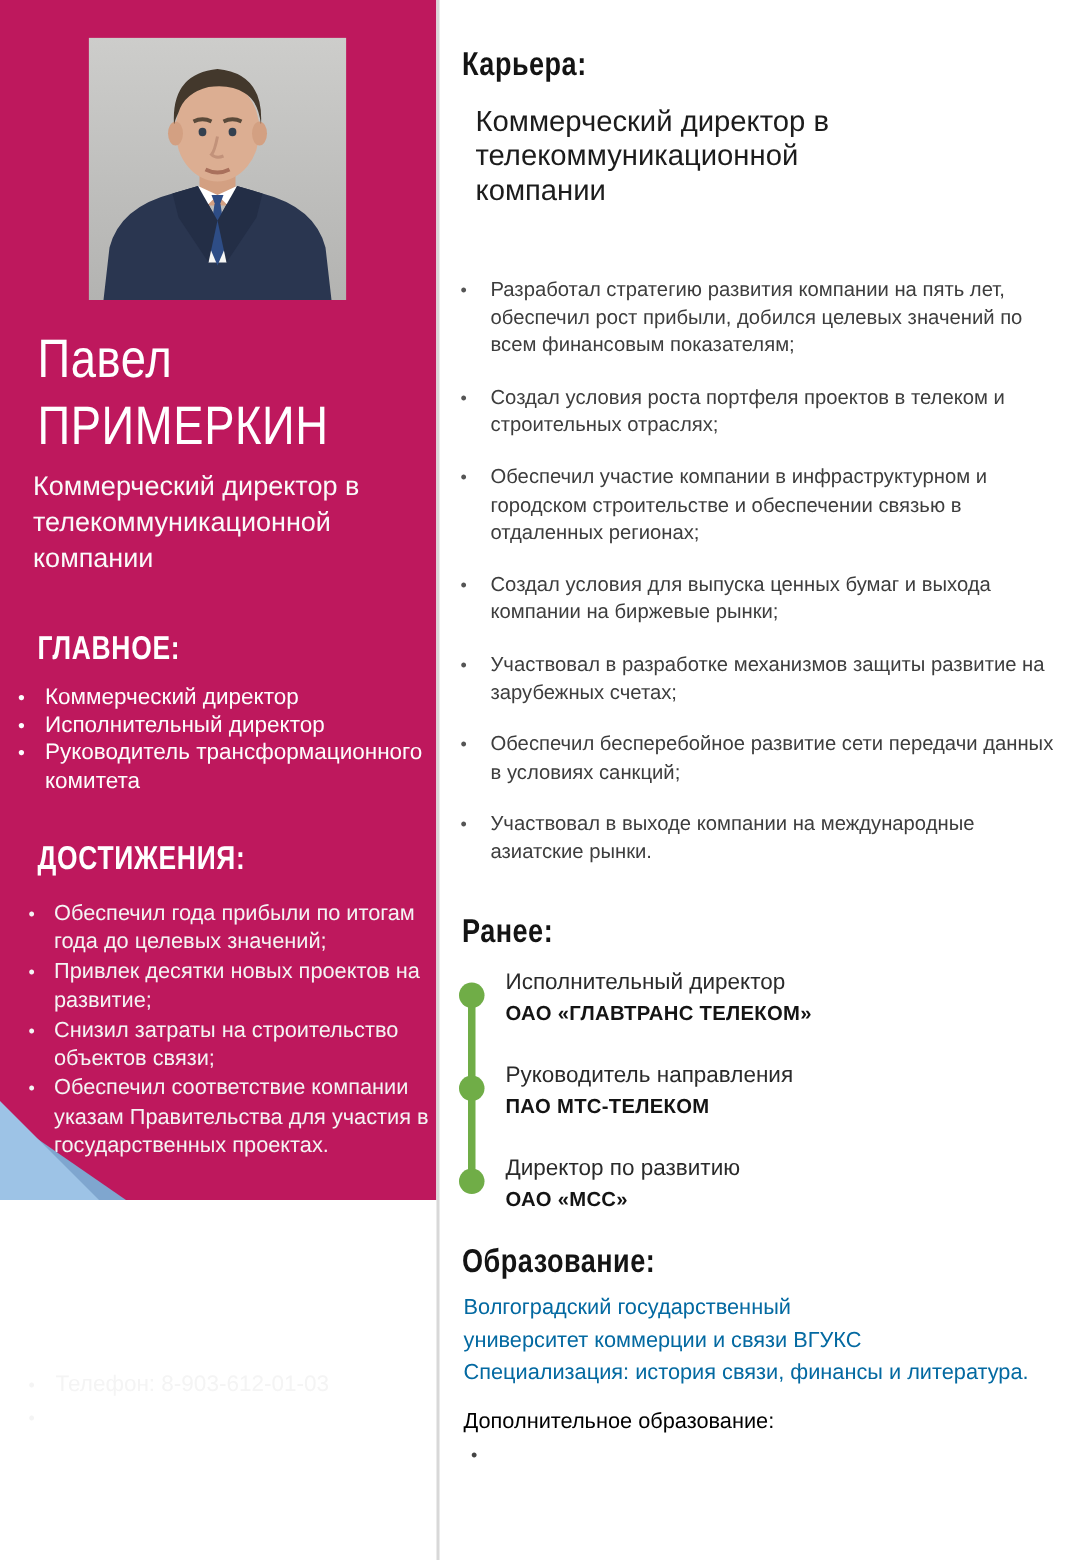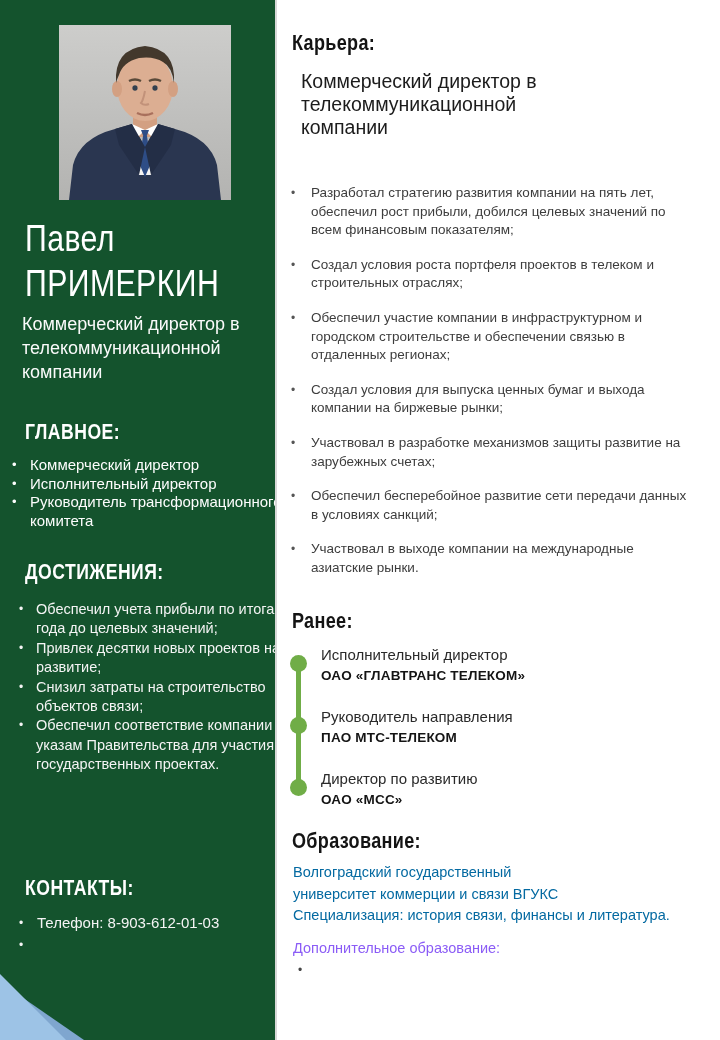--- a/index.html
+++ b/index.html
@@ -1,20 +1,20 @@
 <!DOCTYPE html>
 <html><head>
 <meta charset="utf-8">
 <style>
   html,body{margin:0;padding:0;background:#ffffff;}
   body{width:720px;height:1040px;font-family:"Liberation Sans",sans-serif;-webkit-font-smoothing:antialiased;}
   .page{position:relative;width:720px;height:1040px;background:#ffffff;overflow:hidden;}
 
   
-  .sidebar{position:absolute;left:0;top:0;width:291px;height:1040px;background:#14532d;color:#f5f5f5;}
+  .sidebar{position:absolute;left:0;top:0;width:291px;height:800px;background:#be185d;color:#f5f5f5;}
   .photo{position:absolute;left:59px;top:25px;width:172px;height:175px;overflow:hidden;}
   .photo svg{display:block;}
   .name{position:absolute;left:25px;top:216px;width:250px;font-size:36px;line-height:45px;font-weight:400;color:#ffffff;transform:scaleX(0.84);transform-origin:left top;letter-spacing:0.5px;}
   .side-sub{position:absolute;left:22px;top:312px;width:240px;font-size:18px;line-height:24px;color:#fafafa;}
   .s-hdr{position:absolute;color:#ffffff;font-weight:700;font-size:22px;line-height:24px;transform:scaleX(0.8);transform-origin:left top;letter-spacing:0.6px;white-space:nowrap;}
   .hdr-main{left:25px;top:420px;}
   .hdr-ach{left:25px;top:560px;}
   .hdr-cont{left:25px;top:876px;}
 
   ul{list-style:none;margin:0;padding:0;}
@@ -32,42 +32,42 @@
   .ach-list .marker{left:19px;font-size:12px;}
 
   .cont-list{position:absolute;left:0;top:912px;width:285px;font-size:15px;line-height:22px;color:#f4f4f4;}
   .cont-list li{padding-left:37px;}
   .cont-list .marker{left:19px;font-size:12px;}
   .cont-list a{color:#f4f4f4;}
 
   .corner{position:absolute;left:0;bottom:0;width:291px;height:70px;}
 
   
-  .content{position:absolute;left:275px;top:0;width:427px;height:1040px;background:#ffffff;border-left:2px solid #d8d8d8;}
+  .content{position:absolute;left:291px;top:0;width:427px;height:1040px;background:#ffffff;border-left:2px solid #d8d8d8;}
   .c-hdr{position:absolute;color:#141414;font-weight:800;font-size:22px;line-height:26px;transform:scaleX(0.82);transform-origin:left top;letter-spacing:0.4px;white-space:nowrap;}
   .hdr-career{left:15px;top:30px;}
   .hdr-earlier{left:15px;top:608px;}
   .hdr-edu{left:15px;top:828px;}
 
   .career-pos{position:absolute;left:24px;top:70px;width:262px;font-size:19.5px;line-height:23px;color:#1c1c1c;}
   .company-line{position:absolute;left:9px;top:159px;width:412px;font-size:13px;line-height:17px;color:#262626;letter-spacing:0.1px;}
 
   .career-list{position:absolute;left:8px;top:184px;width:402px;font-size:13.5px;line-height:18.6px;color:#3d3d3d;}
   .career-list li{padding-left:26px;margin-bottom:16px;}
   .career-list .marker{left:6px;font-size:12px;color:#555;}
 
   .timeline{position:absolute;left:0;top:645px;width:400px;}
   .timeline::before{content:'';position:absolute;left:19px;top:18px;width:5px;height:125px;background:#70AD47;border-radius:2px;}
   .timeline li{padding-left:44px;height:44px;margin-bottom:18px;}
   .dot{position:absolute;left:13px;top:10px;width:17px;height:17px;border-radius:50%;background:#70AD47;}
   .tl-title{display:block;font-size:15px;line-height:20px;color:#2a2a2a;}
   .tl-company{display:block;font-size:13.5px;line-height:18px;font-weight:700;color:#141414;letter-spacing:0.2px;margin-top:2px;}
 
   .edu-lines{position:absolute;left:16px;top:862px;width:404px;font-size:14.5px;line-height:21.5px;color:#0369a1;}
-  .edu-extra-title{position:absolute;left:16px;top:938px;width:404px;font-size:14.5px;line-height:21px;color:#8b5cf6;}
+  .edu-extra-title{position:absolute;left:16px;top:938px;width:404px;font-size:14.5px;line-height:21px;color:#000000;}
   .edu-extra{position:absolute;left:0;top:960px;width:420px;font-size:14.5px;line-height:21px;color:#333;}
   .edu-extra li{padding-left:35px;}
   .edu-extra .marker{left:21px;font-size:12px;color:#444;}
 </style>
 </head>
 <body>
 
 <div class="page">
 
   <aside class="sidebar">
@@ -108,21 +108,21 @@
 
     <div class="s-hdr hdr-main">ГЛАВНОЕ:</div>
     <ul class="main-list">
         <li><span class="marker">•</span><span class="txt"><span class="b">Коммерческий</span><span> директор</span></span></li>
         <li><span class="marker">•</span><span class="txt"><span class="b">Исполнительный</span><span> директор</span></span></li>
         <li><span class="marker">•</span><span class="txt"><span>Руководитель </span><span class="b">трансформационного</span><span> комитета</span></span></li>
       </ul>
 
     <div class="s-hdr hdr-ach">ДОСТИЖЕНИЯ:</div>
     <ul class="ach-list">
-        <li><span class="marker">•</span><span class="txt"><span>Обеспечил </span><span class="b">учета</span><span> прибыли по итогам года до целевых значений;</span></span></li>
+        <li><span class="marker">•</span><span class="txt"><span>Обеспечил </span><span class="b">года</span><span> прибыли по итогам года до целевых значений;</span></span></li>
         <li><span class="marker">•</span><span class="txt"><span>Привлек десятки новых </span><span class="b">проектов</span><span> на развитие;</span></span></li>
         <li><span class="marker">•</span><span class="txt"><span class="b">Снизил</span><span> затраты на строительство объектов связи;</span></span></li>
         <li><span class="marker">•</span><span class="txt"><span>Обеспечил соответствие компании указам Правительства для участия в </span><span class="b">государственных</span><span> проектах.</span></span></li>
       </ul>
 
     <div class="s-hdr hdr-cont">КОНТАКТЫ:</div>
     <ul class="cont-list">
         <li><span class="marker">•</span><span class="txt"><span>Телефон: 8-903-612-01-03</span></span></li>
         <li><span class="marker">•</span></li>
       </ul>

